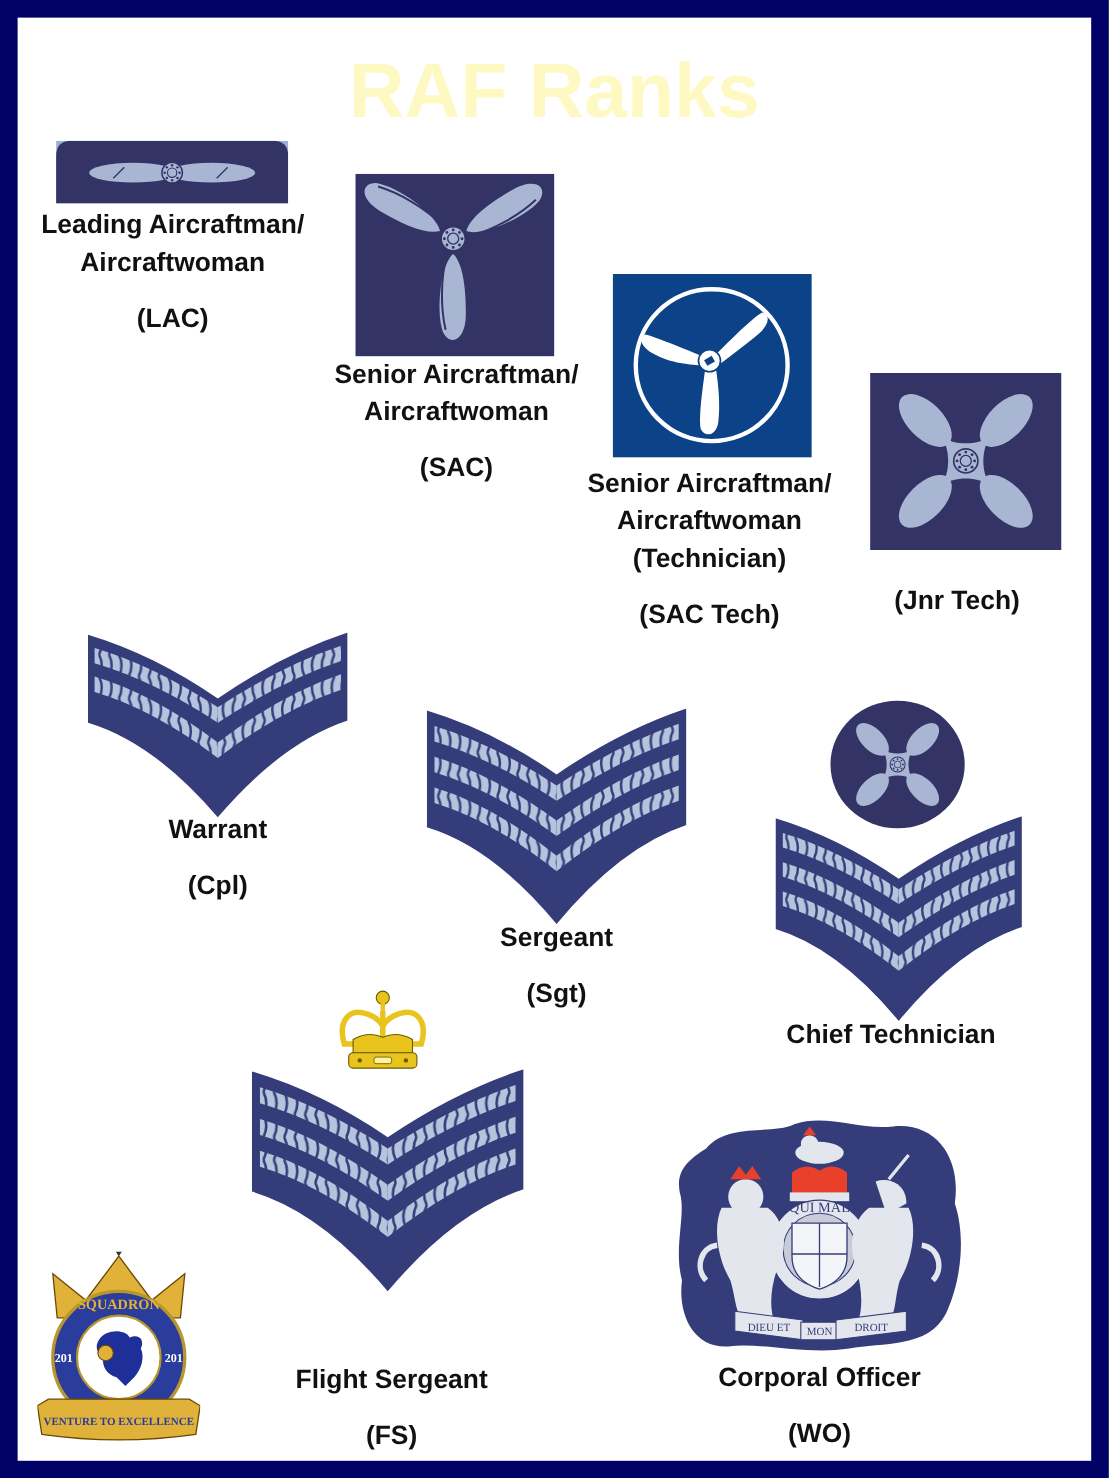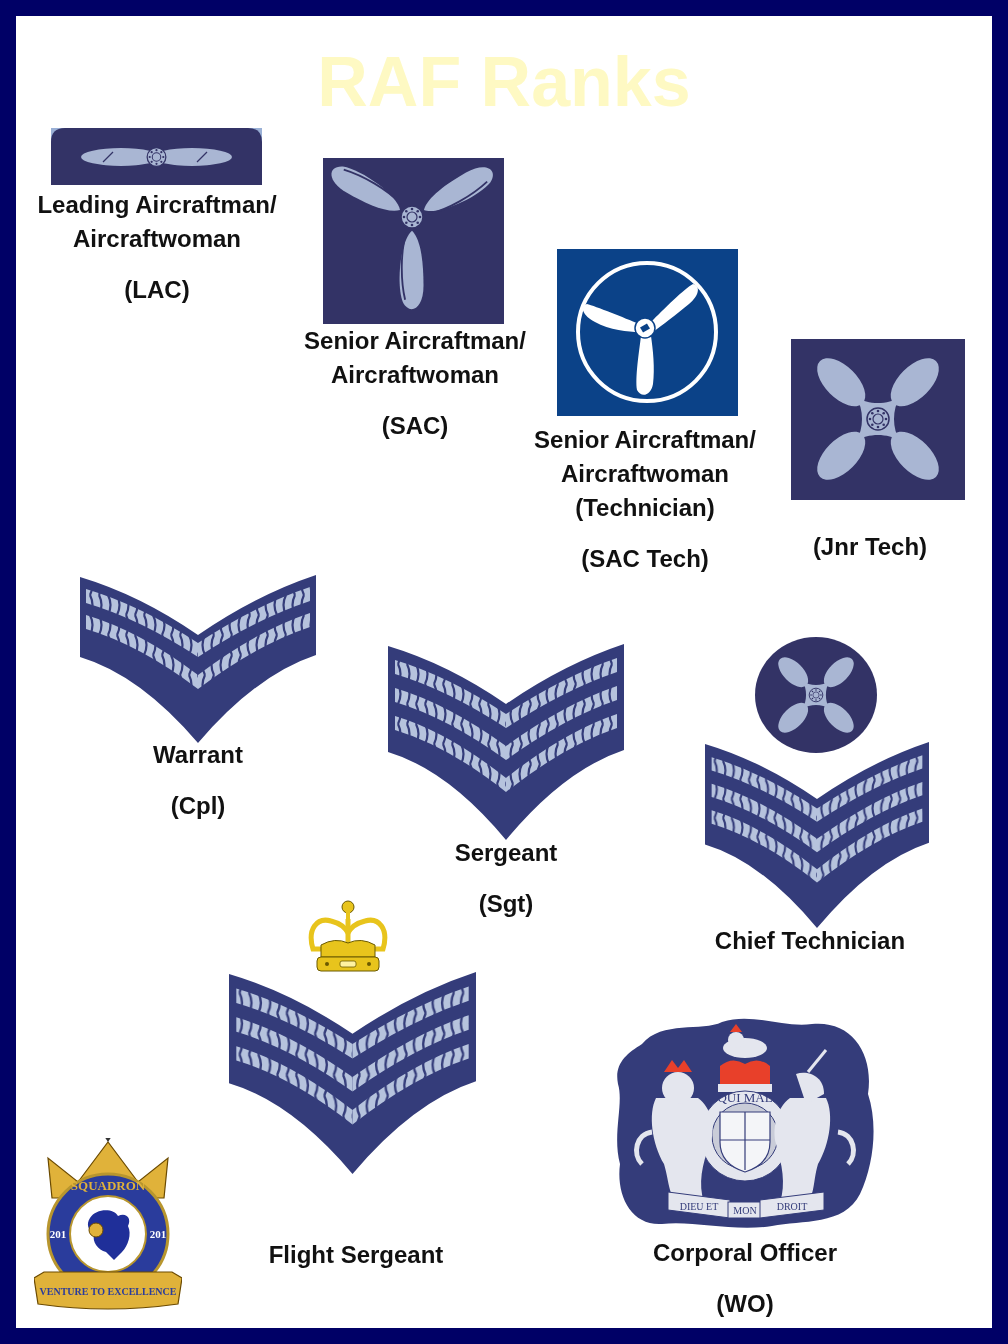--- a/index.html
+++ b/index.html
@@ -222,20 +222,21 @@
     <path d="M7 16 Q60 32 118 70 L118 84 Q60 46 7 30 Z" fill="url(#braid)"></path>
     <path d="M118 70 Q176 32 229 14 L229 28 Q176 46 118 84 Z" fill="url(#braid2)"></path>
     <path d="M7 44 Q60 60 118 102 L118 116 Q60 74 7 58 Z" fill="url(#braid)"></path>
     <path d="M118 102 Q176 60 229 42 L229 56 Q176 74 118 116 Z" fill="url(#braid2)"></path>
     <path d="M7 72 Q60 88 118 134 L118 148 Q60 102 7 86 Z" fill="url(#braid)"></path>
     <path d="M118 134 Q176 88 229 70 L229 84 Q176 102 118 148 Z" fill="url(#braid2)"></path>
   </svg>
 </div>
 <div class="label" style="left:226px;top:1238px;width:260px;">
   <span>Flight Sergeant</span>
+  <span class="abbr">(FS)</span>
 </div>
 
 <div class="abs" style="left:612px;top:1014px;width:266px;height:218px;">
   <svg width="266" height="218" viewBox="0 0 266 218">
     <path d="M30 30 C50 6 90 18 110 8 C140 -2 170 14 200 10 C240 6 262 40 256 80 C266 110 262 150 248 180 C232 212 190 206 160 212 C120 218 80 206 50 210 C18 212 4 180 8 150 C0 120 12 90 6 70 C2 50 14 40 30 30 Z" fill="#343c7a"></path>
 
     <path d="M108 72 L108 52 Q120 42 133 50 Q146 42 158 52 L158 72 Z" fill="#e8402a"></path>
     <rect x="106" y="70" width="54" height="8" fill="#e4e6ee"></rect>
 
     <ellipse cx="133" cy="34" rx="22" ry="10" fill="#e4e6ee"></ellipse>

